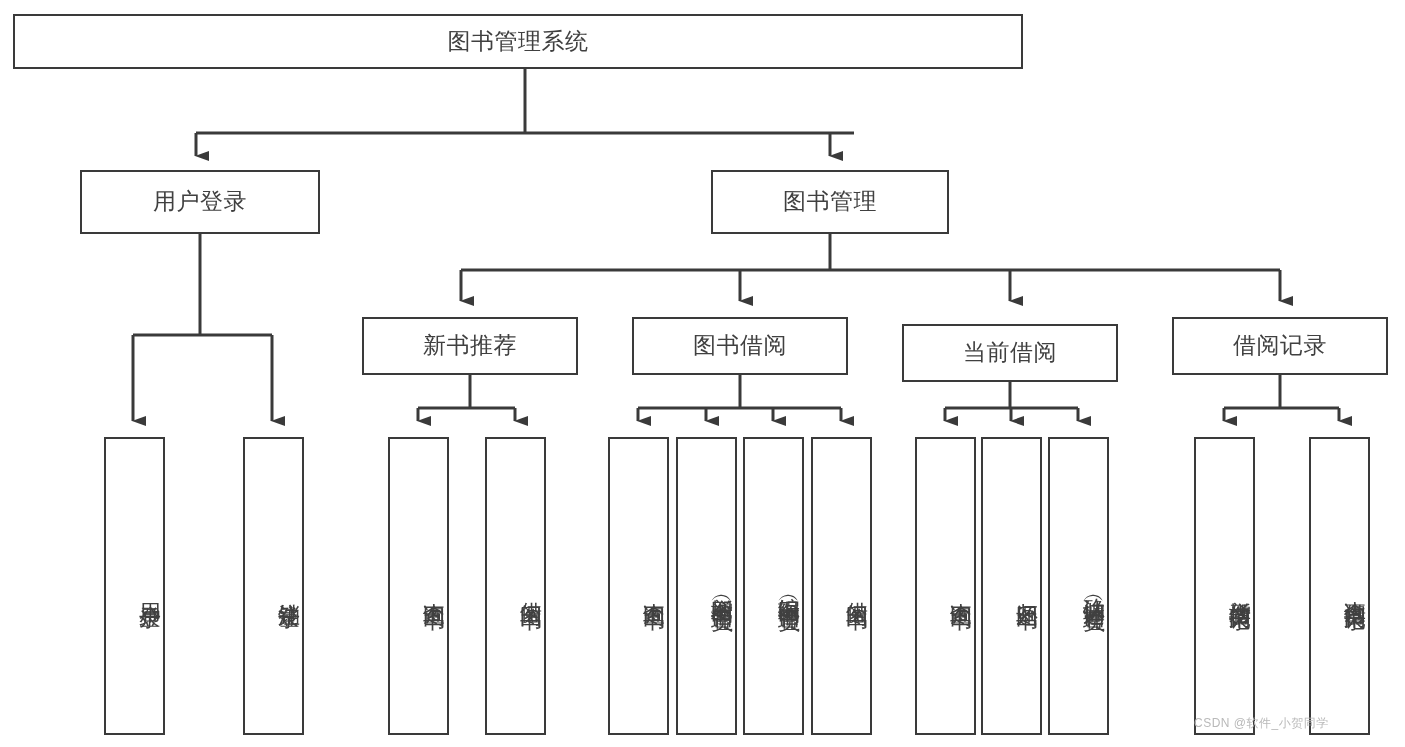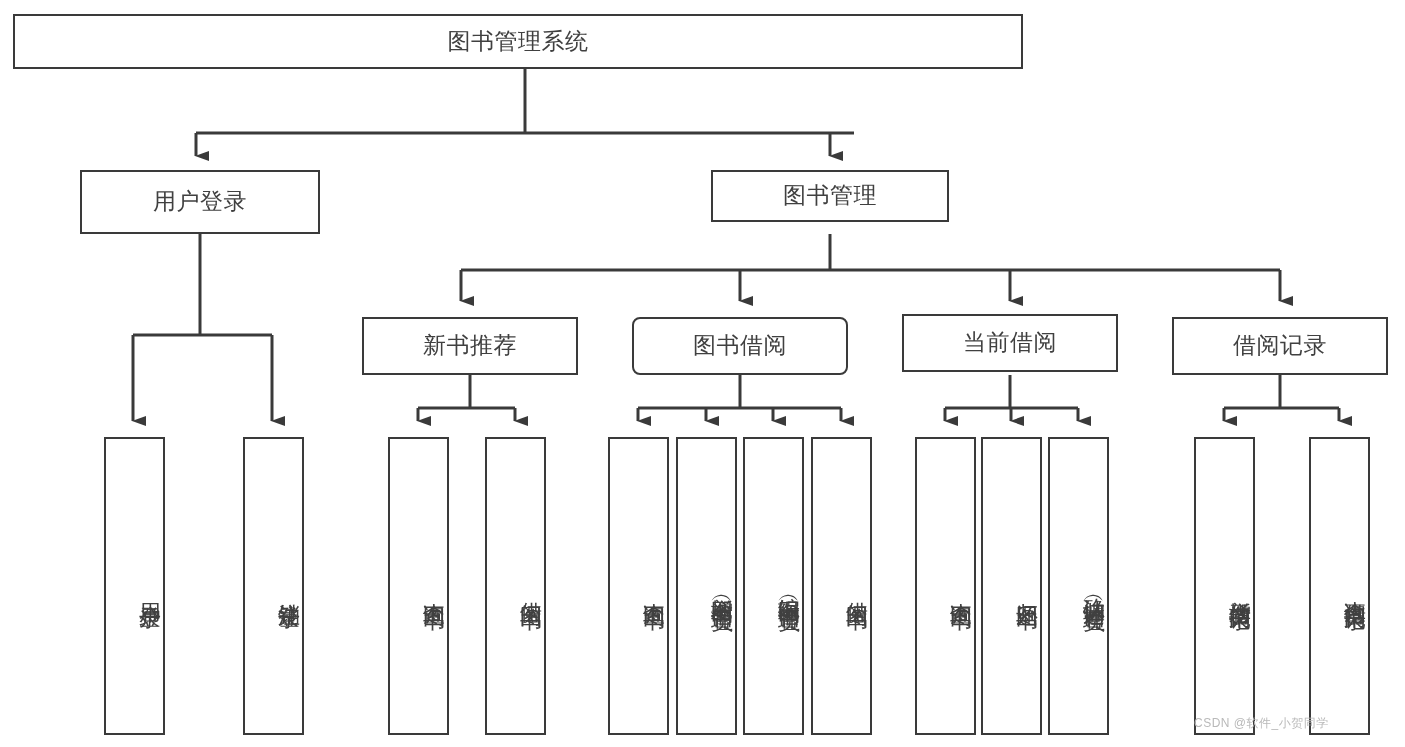--- a/index.html
+++ b/index.html
@@ -117,31 +117,31 @@
     </g>
   </svg>
 
   <div class="node h" style="left:13px; top:14px; width:1010px; height:55px;">
     <span>图书管理系统</span>
   </div>
 
   <div class="node h" style="left:80px; top:170px; width:240px; height:64px;">
     <span>用户登录</span>
   </div>
-  <div class="node h" style="left:711px; top:170px; width:238px; height:52px;">
+  <div class="node h" style="left:711px; top:170px; width:238px; height:64px;">
     <span>图书管理</span>
   </div>
 
   <div class="node h" style="left:362px; top:317px; width:216px; height:58px;">
     <span>新书推荐</span>
   </div>
-  <div class="node h" style="left:632px; top:317px; width:216px; height:58px;border-radius:8px;">
+  <div class="node h" style="left:632px; top:317px; width:216px; height:58px;">
     <span>图书借阅</span>
   </div>
-  <div class="node h" style="left:902px; top:314px; width:216px; height:58px;">
+  <div class="node h" style="left:902px; top:324px; width:216px; height:58px;">
     <span>当前借阅</span>
   </div>
   <div class="node h" style="left:1172px; top:317px; width:216px; height:58px;text-align:center;">
     <span>借阅记录</span>
   </div>
 
   <div class="node leaf" style="left:104px; top:437px; width:61px; height:298px;">
     <span>用户登录</span>
   </div>
   <div class="node leaf" style="left:243px; top:437px; width:61px; height:298px;">

